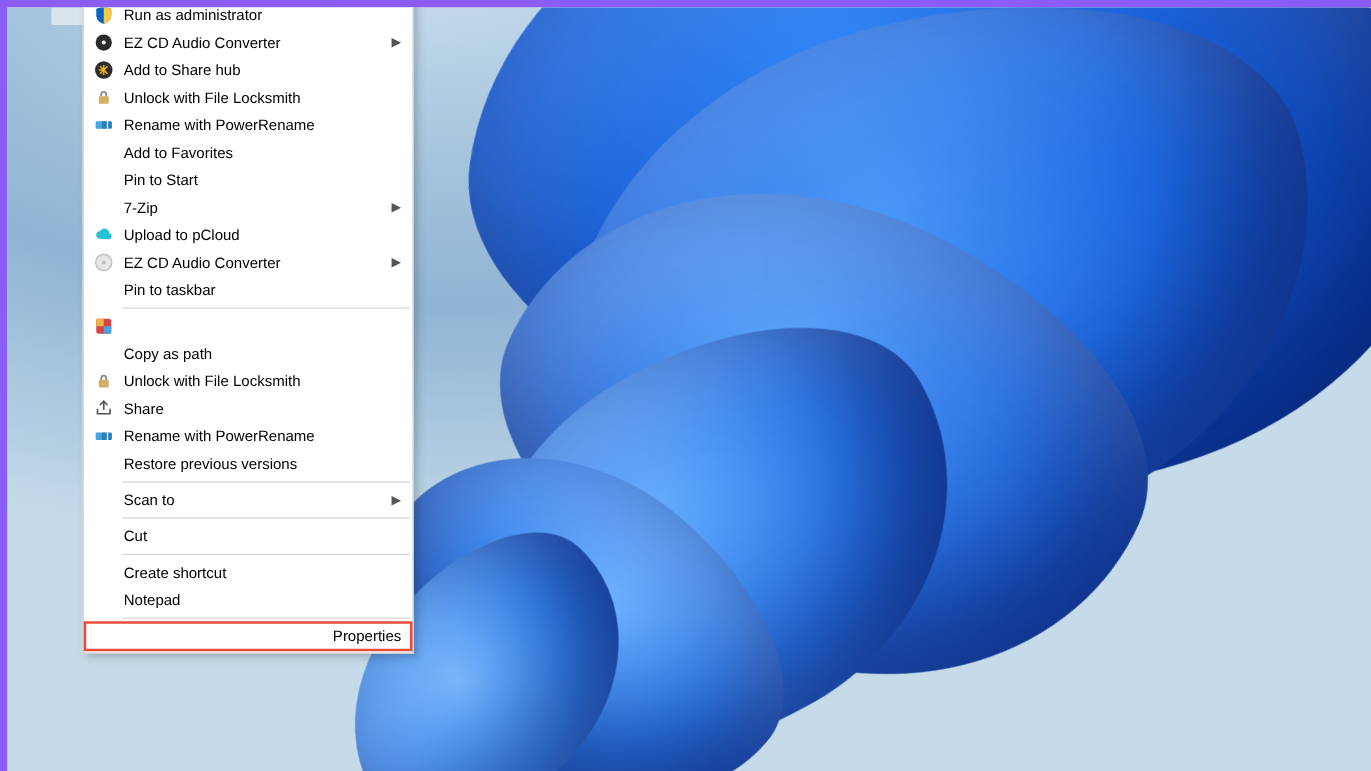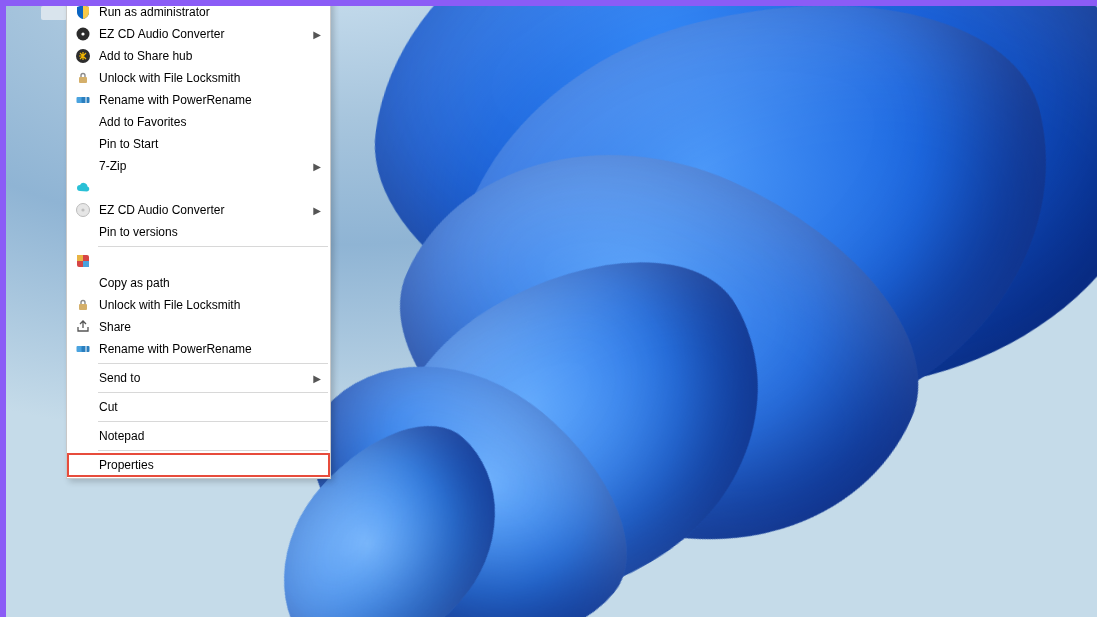--- a/index.html
+++ b/index.html
@@ -79,20 +79,21 @@
     align-items: center;
     height: 22px;
     padding: 0 8px 0 4px;
     position: relative;
     cursor: default;
   }
   .menu-item.highlight {
     outline: 2px solid #e74c3c;
     outline-offset: -1px;
     z-index: 2;
+    text-align: right;
   }
   .menu-icon-slot {
     width: 22px;
     display: flex;
     justify-content: center;
     align-items: center;
   }
   .menu-icon-slot svg { display: block; }
   .menu-label {
     flex: 1;
@@ -188,33 +189,34 @@
         <span class="menu-icon-slot"></span>
         <span class="menu-label">7-Zip</span>
         <span class="submenu-arrow">▶</span>
       </div>
       <div class="menu-item">
         <span class="menu-icon-slot">
           <svg width="16" height="16" viewBox="0 0 16 16">
             <use href="#ico-cloud"></use>
           </svg>
         </span>
+        <span class="menu-label">Upload to pCloud</span>
       </div>
       <div class="menu-item">
         <span class="menu-icon-slot">
           <svg width="16" height="16" viewBox="0 0 16 16">
             <use href="#ico-disc-light"></use>
           </svg>
         </span>
         <span class="menu-label">EZ CD Audio Converter</span>
         <span class="submenu-arrow">▶</span>
       </div>
       <div class="menu-item">
         <span class="menu-icon-slot"></span>
-        <span class="menu-label">Pin to versions</span>
+        <span class="menu-label">Pin to taskbar</span>
       </div>
       <div class="menu-separator"></div>
       <div class="menu-item">
         <span class="menu-icon-slot">
           <svg width="16" height="16" viewBox="0 0 16 16">
             <use href="#ico-scan"></use>
           </svg>
         </span>
       </div>
       <div class="menu-item">
@@ -238,32 +240,40 @@
         <span class="menu-label">Share</span>
       </div>
       <div class="menu-item">
         <span class="menu-icon-slot">
           <svg width="16" height="16" viewBox="0 0 16 16">
             <use href="#ico-rename"></use>
           </svg>
         </span>
         <span class="menu-label">Rename with PowerRename</span>
       </div>
-      <div class="menu-separator"></div>
-      <div class="menu-item">
-        <span class="menu-icon-slot"></span>
-        <span class="menu-label">Send to</span>
+      <div class="menu-item">
+        <span class="menu-icon-slot"></span>
+        <span class="menu-label">Restore previous versions</span>
+      </div>
+      <div class="menu-separator"></div>
+      <div class="menu-item">
+        <span class="menu-icon-slot"></span>
+        <span class="menu-label">Scan to</span>
         <span class="submenu-arrow">▶</span>
       </div>
       <div class="menu-separator"></div>
       <div class="menu-item">
         <span class="menu-icon-slot"></span>
         <span class="menu-label">Cut</span>
       </div>
       <div class="menu-separator"></div>
+      <div class="menu-item">
+        <span class="menu-icon-slot"></span>
+        <span class="menu-label">Create shortcut</span>
+      </div>
       <div class="menu-item">
         <span class="menu-icon-slot"></span>
         <span class="menu-label">Notepad</span>
       </div>
       <div class="menu-separator"></div>
       <div class="menu-item highlight">
         <span class="menu-icon-slot"></span>
         <span class="menu-label">Properties</span>
       </div>
     </div>

